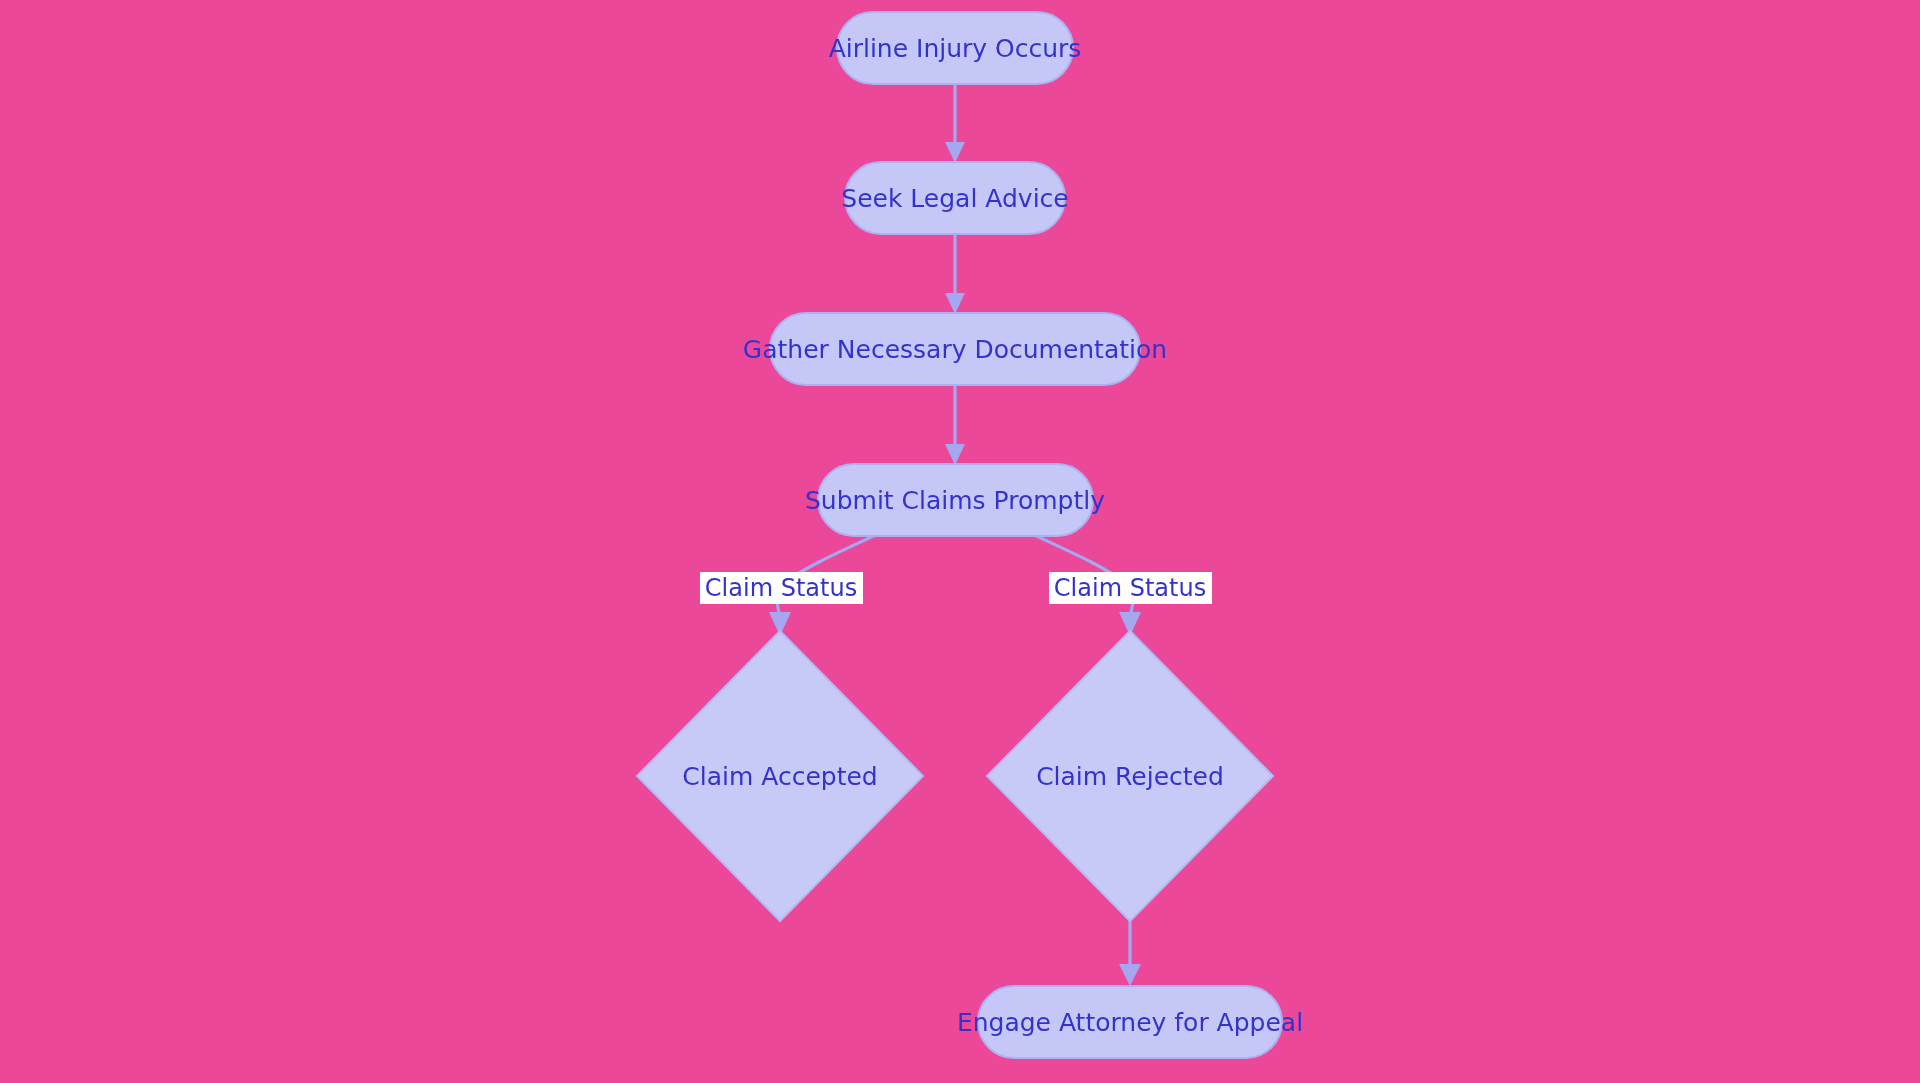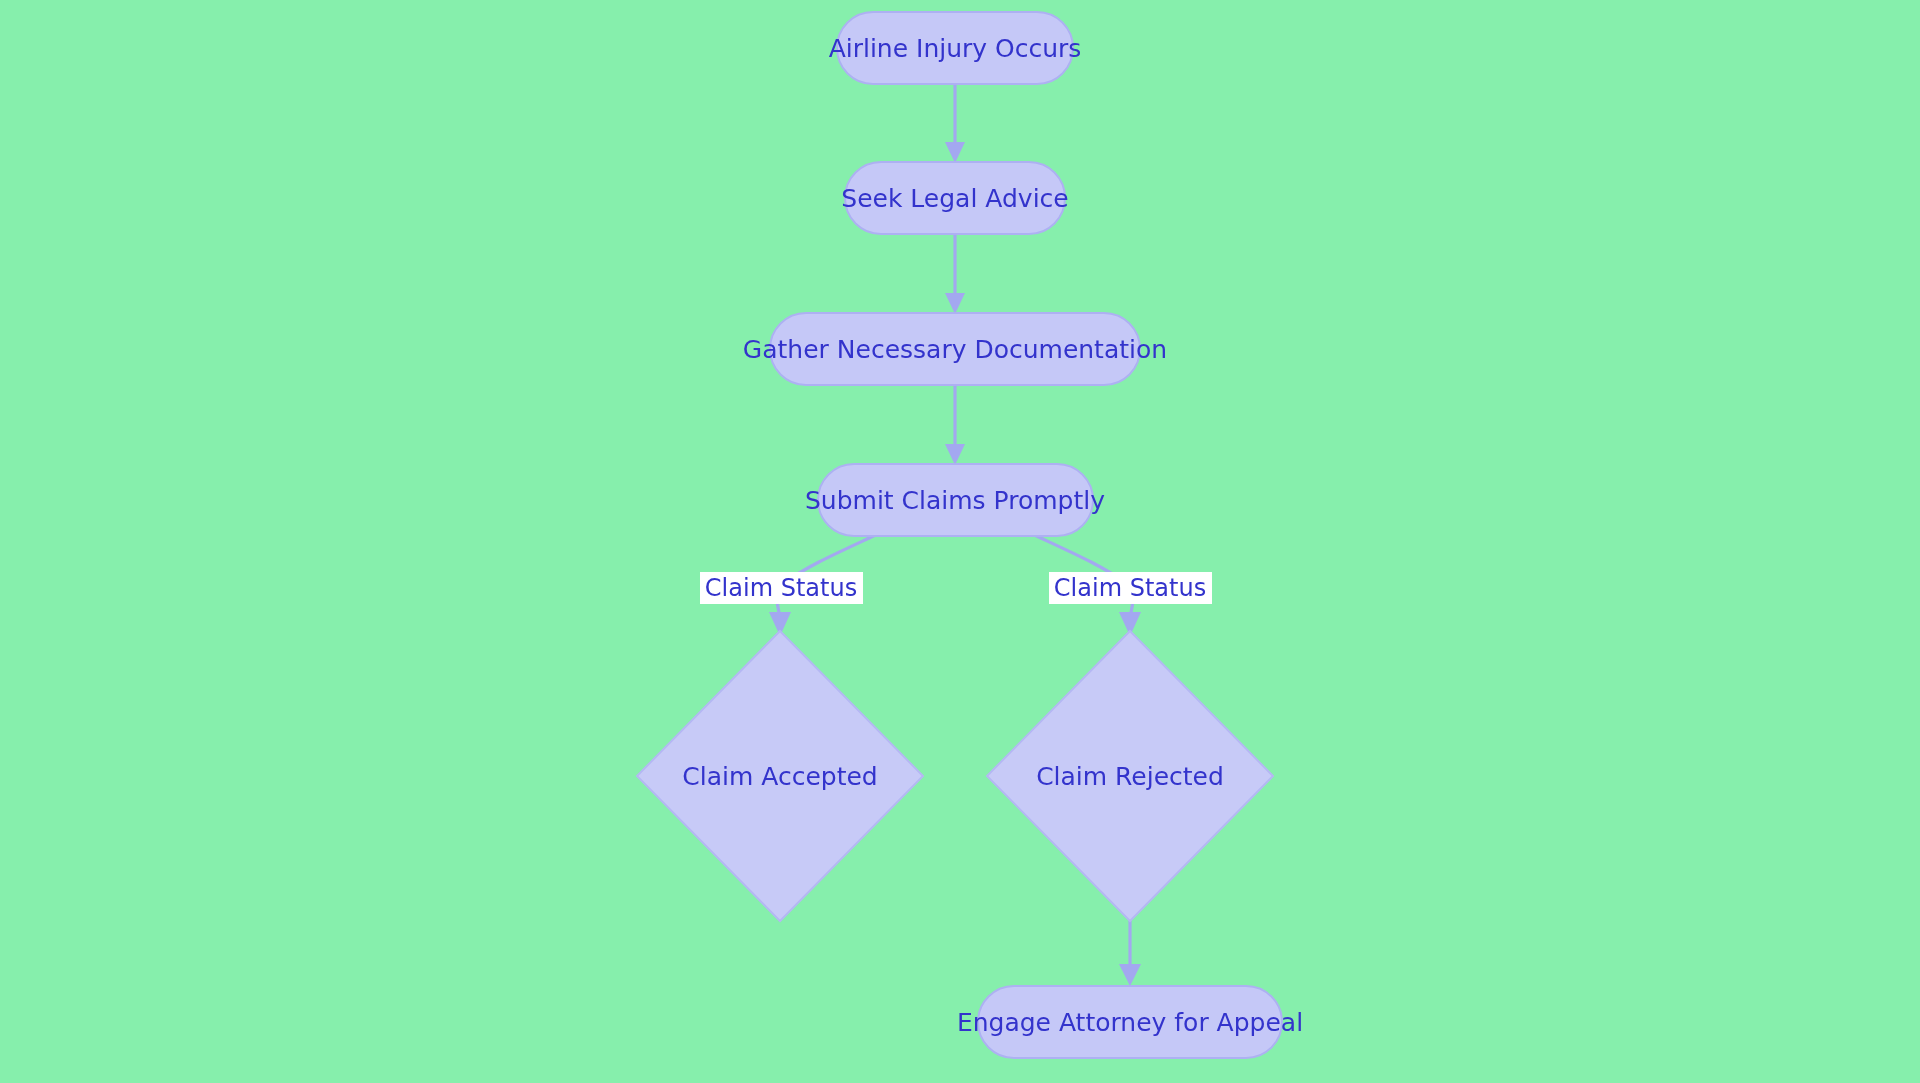--- a/index.html
+++ b/index.html
@@ -8,21 +8,21 @@
     padding: 0;
     background: #ffffff;
   }
   body {
     font-family: "DejaVu Sans", sans-serif;
   }
   #canvas {
     position: relative;
     width: 1920px;
     height: 1083px;
-    background: #86efac;
+    background: #ec4899;
     overflow: hidden;
   }
   #flow-svg {
     position: absolute;
     left: 0;
     top: 0;
     width: 1920px;
     height: 1083px;
   }
   .edge-path {

